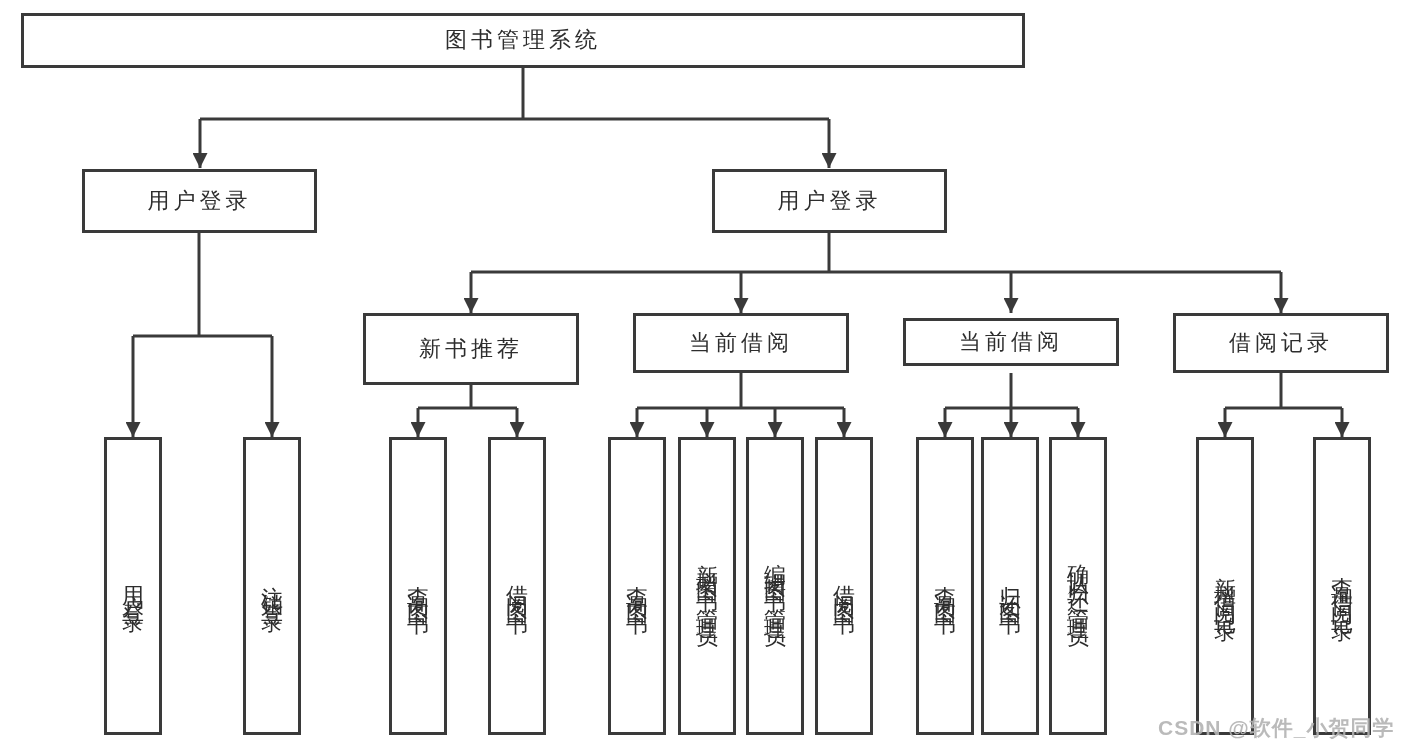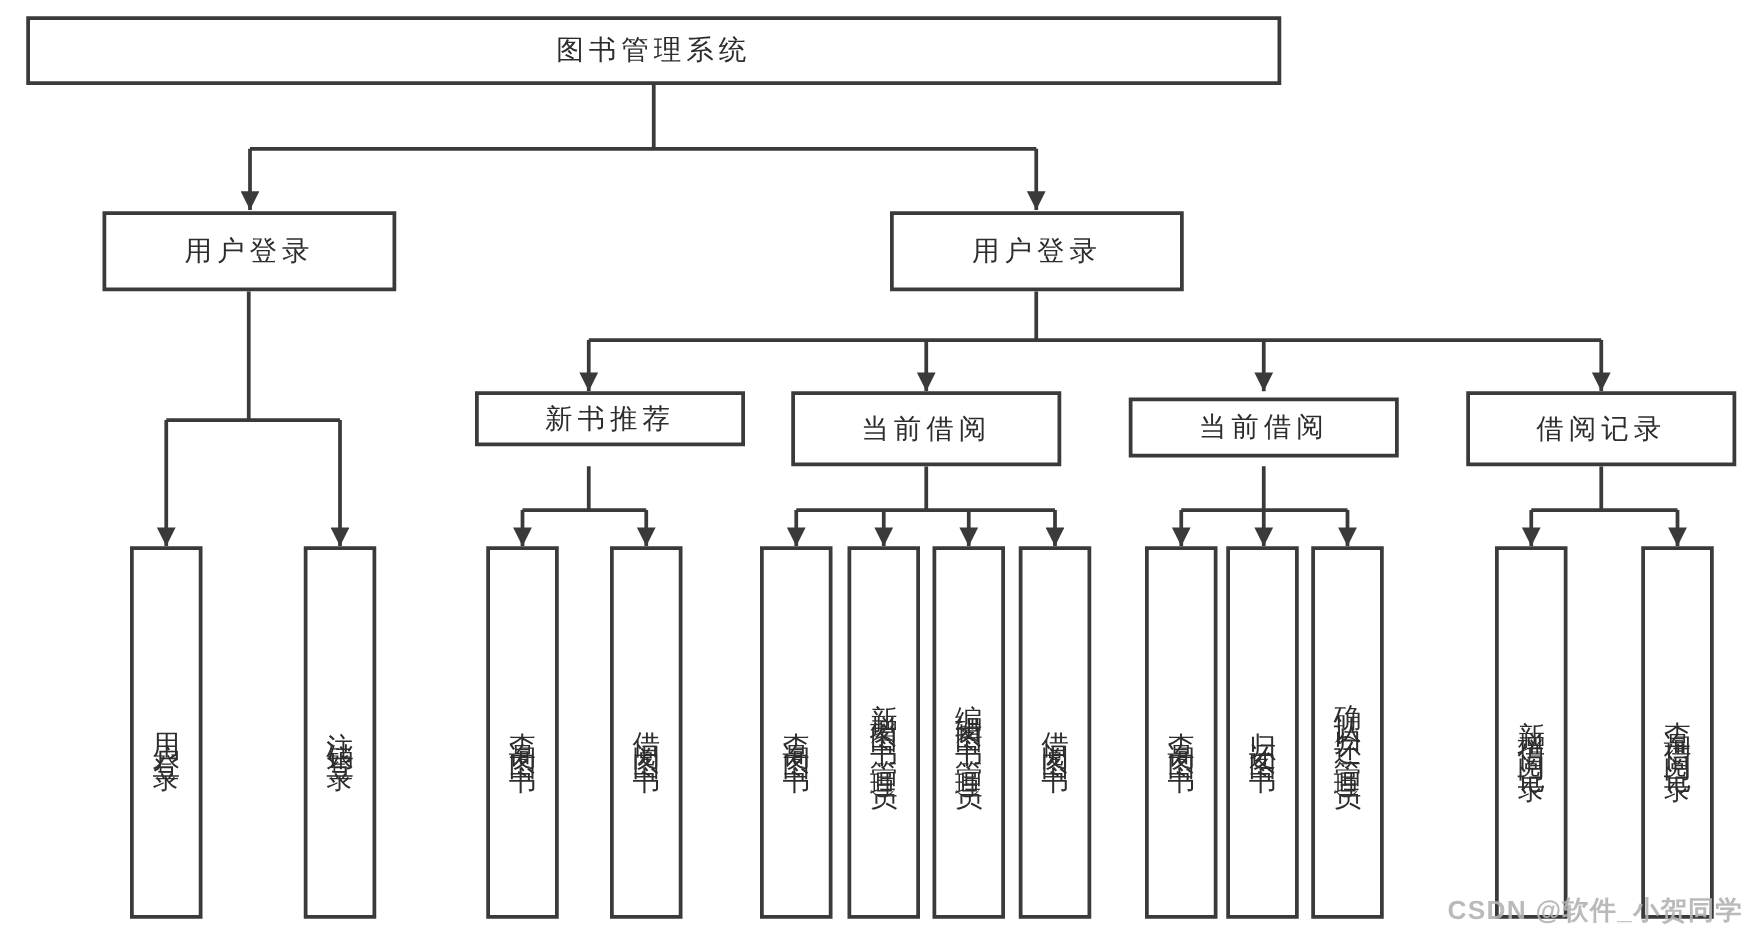--- a/index.html
+++ b/index.html
@@ -104,21 +104,21 @@
     <span>图书管理系统</span>
   </div>
 
   <div class="box" style="left:82px;top:169px;width:235px;height:64px">
     <span>用户登录</span>
   </div>
   <div class="box" style="left:712px;top:169px;width:235px;height:64px">
     <span>用户登录</span>
   </div>
 
-  <div class="box" style="left:380px;top:313px;width:216px;height:44px">
+  <div class="box" style="left:363px;top:313px;width:216px;height:72px">
     <span>新书推荐</span>
   </div>
   <div class="box" style="left:633px;top:313px;width:216px;height:60px">
     <span>当前借阅</span>
   </div>
   <div class="box" style="left:903px;top:318px;width:216px;height:48px">
     <span>当前借阅</span>
   </div>
   <div class="box" style="left:1173px;top:313px;width:216px;height:60px">
     <span>借阅记录</span>

